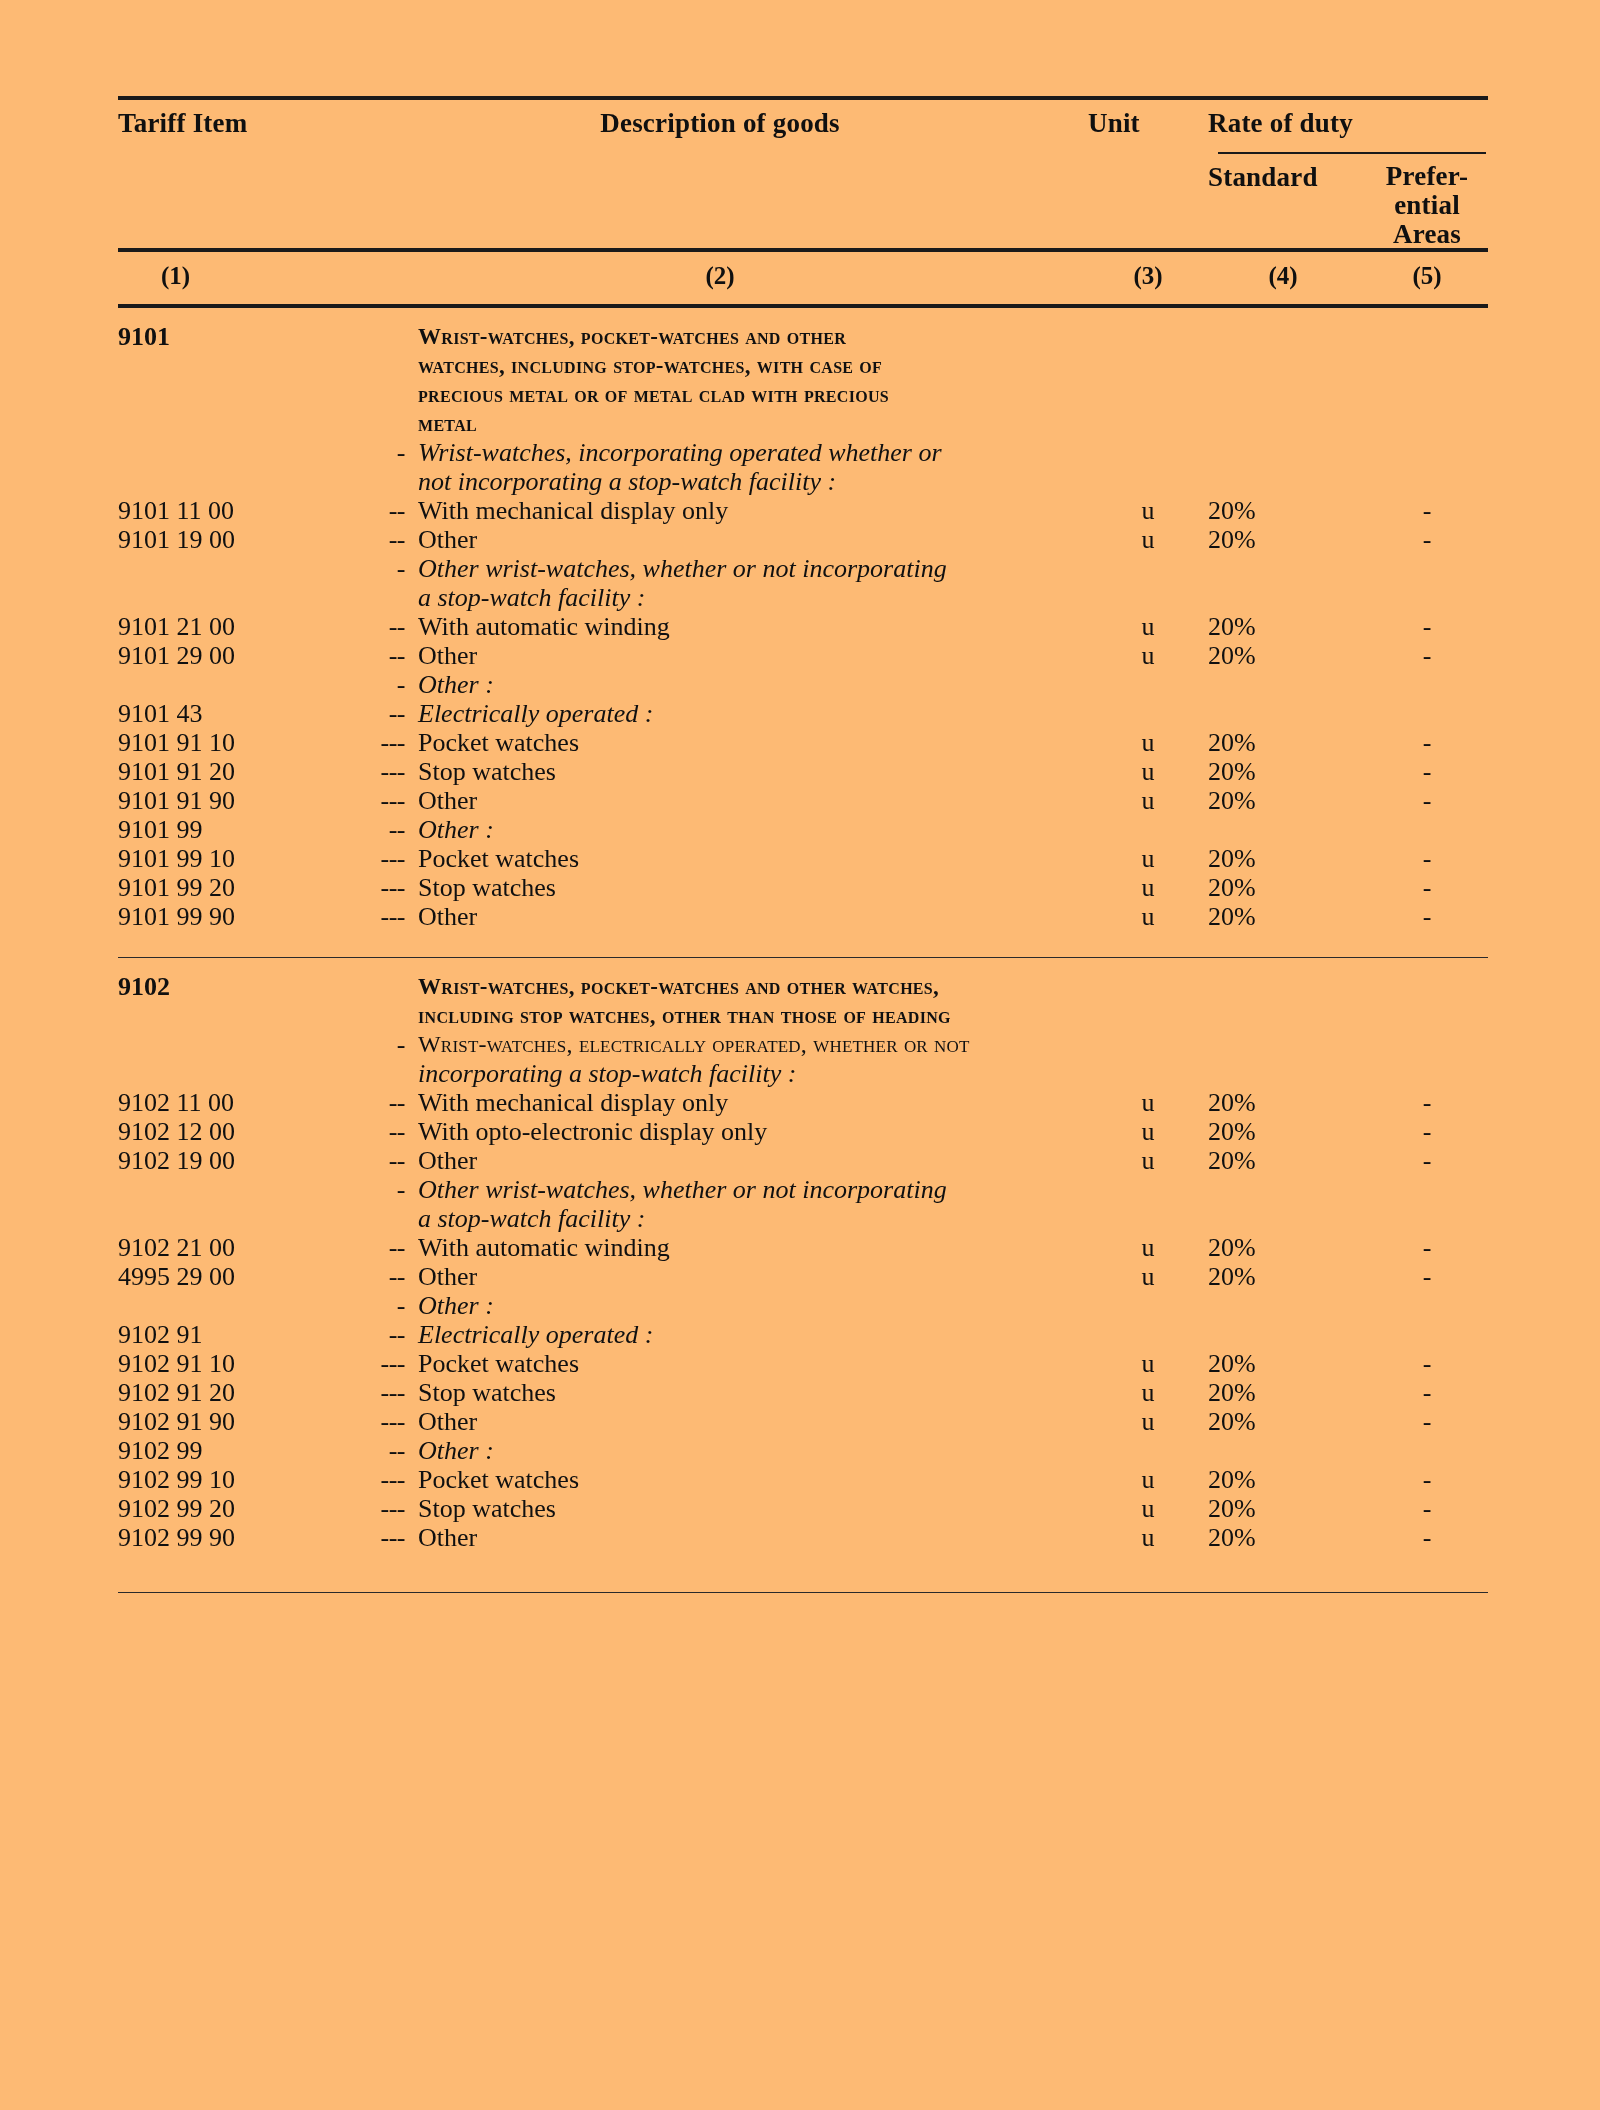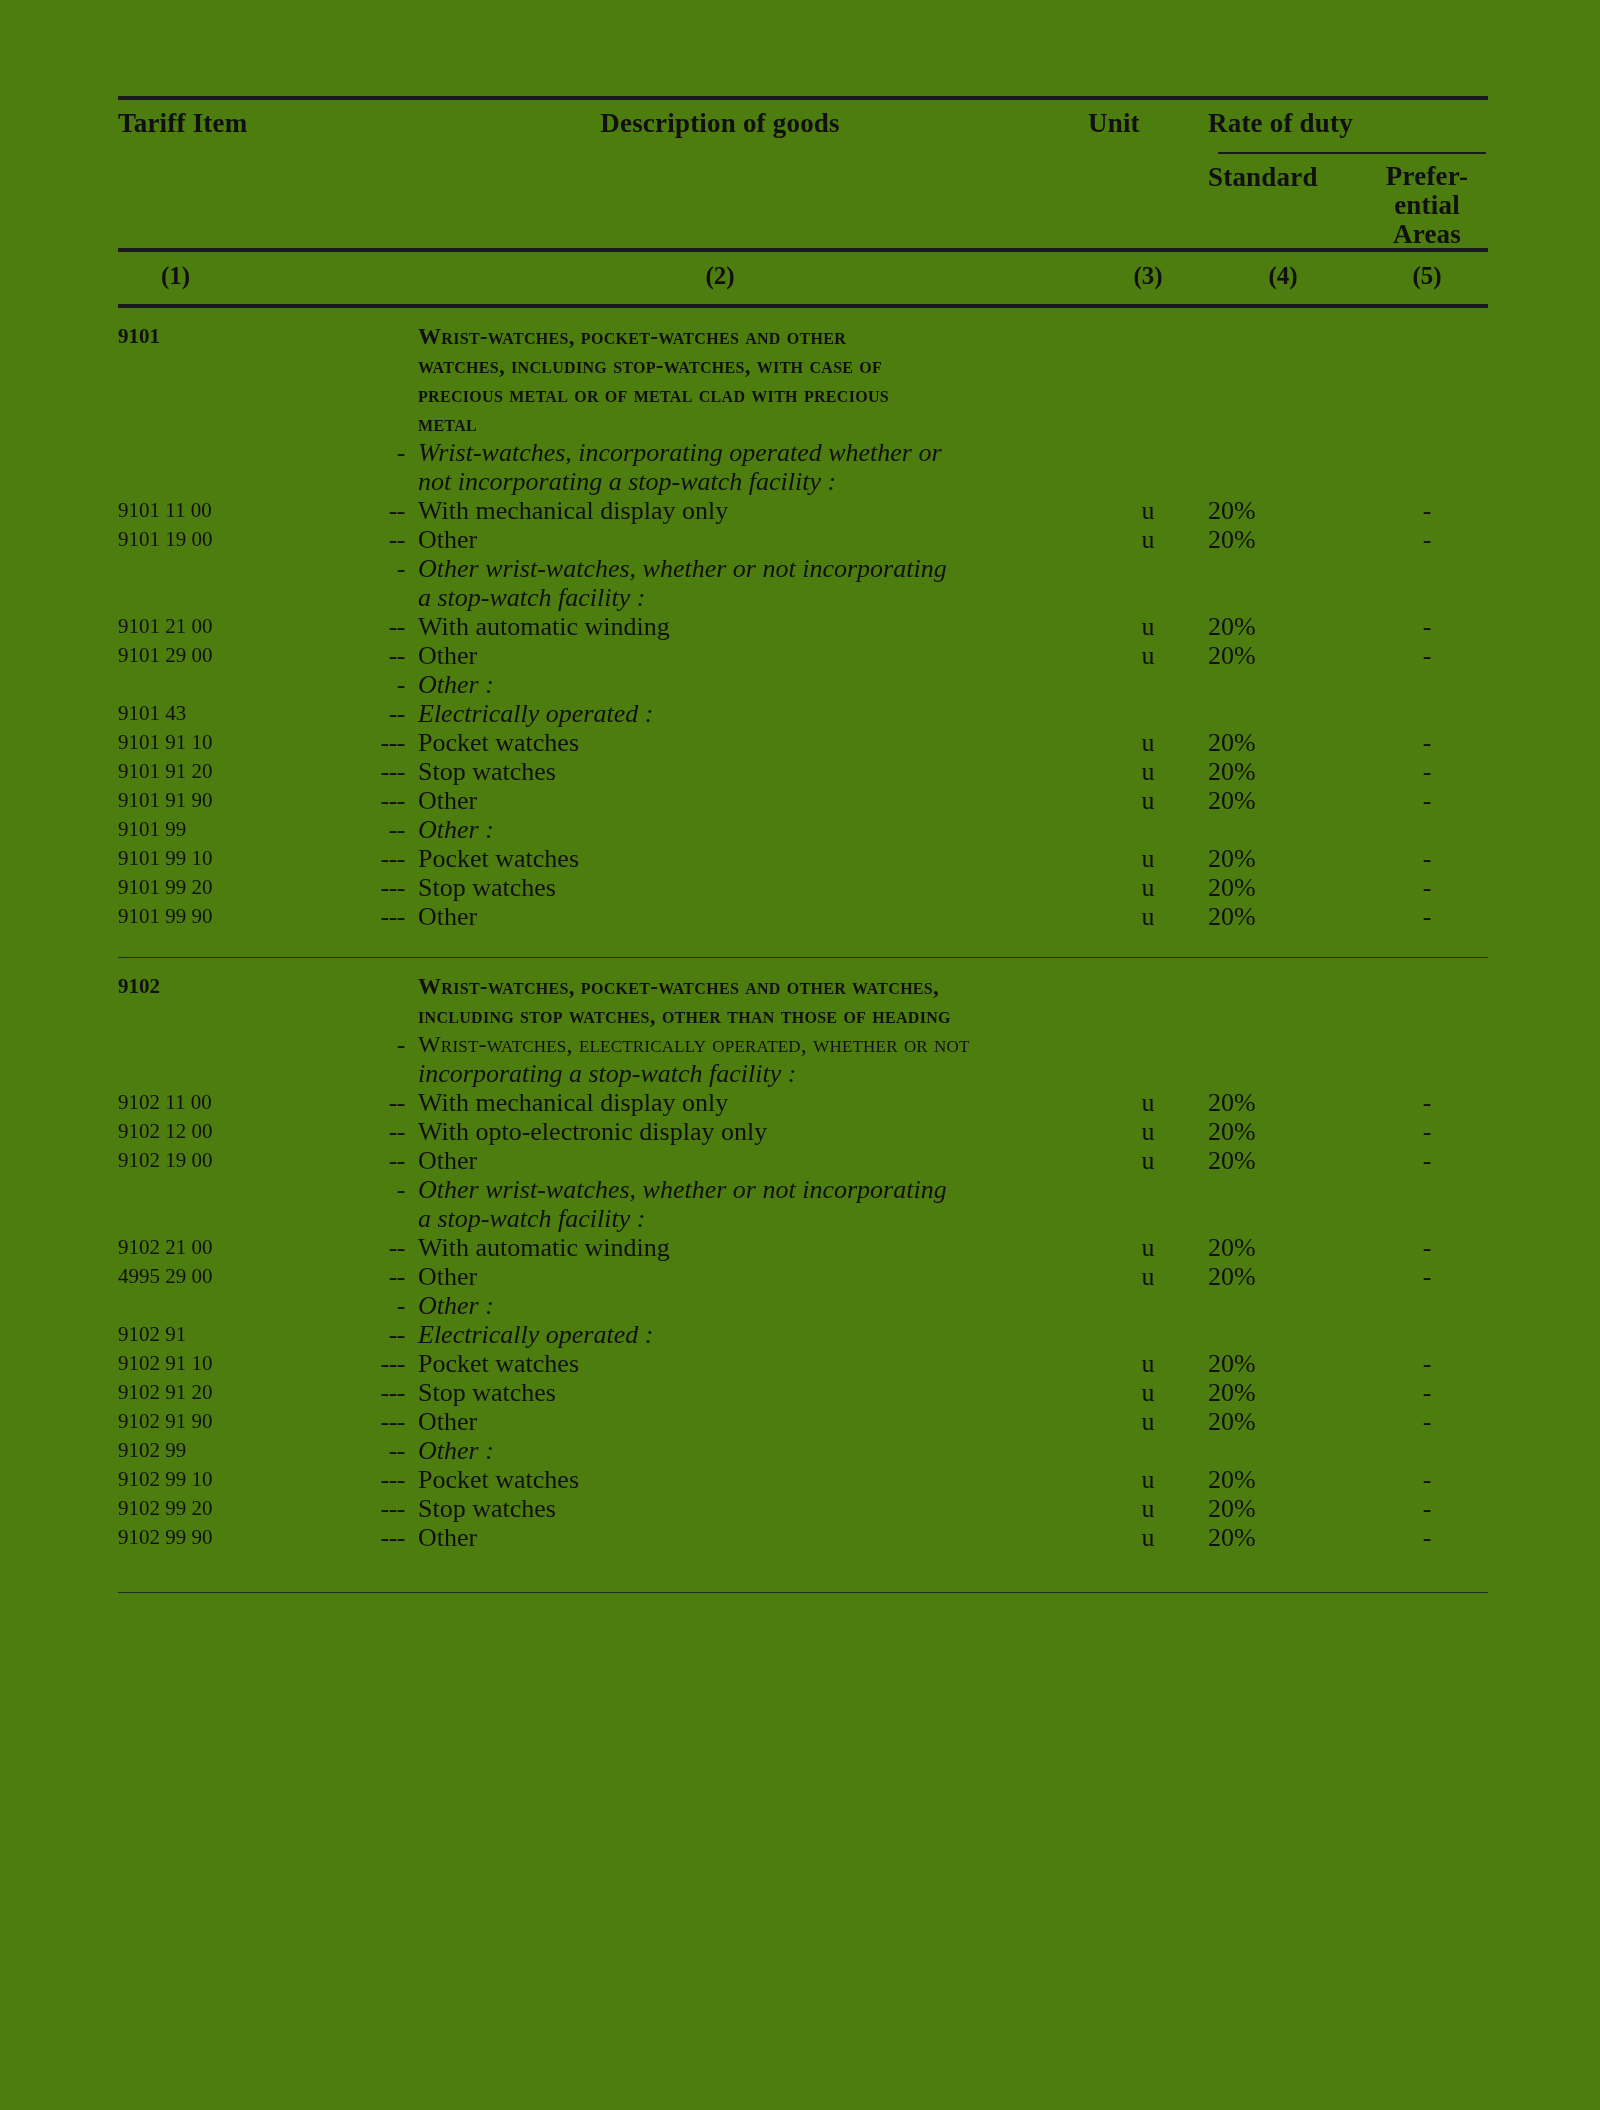--- a/index.html
+++ b/index.html
@@ -12,21 +12,21 @@
     height: 2110px;
     font-family: "Liberation Serif", "DejaVu Serif", serif;
     color: #101010;
     overflow: hidden;
   }
 
   .page {
     position: relative;
     width: 1600px;
     height: 2110px;
-    background: #4d7c0f;
+    background: #fdba74;
   }
 
   .sheet {
     position: absolute;
     left: 118px;
     top: 96px;
     width: 1370px;
   }
 
   
@@ -92,21 +92,21 @@
     position: relative;
     min-height: 29px;
     line-height: 29px;
   }
 
   .c-code {
     position: absolute;
     left: 0px;
     top: 0;
     width: 215px;
-    font-size: 21px;
+    font-size: 26px;
     white-space: nowrap;
   }
   .c-code.headingnum {
     font-weight: bold;
   }
   .c-dash {
     position: absolute;
     left: 215px;
     top: 0;
     width: 72px;

